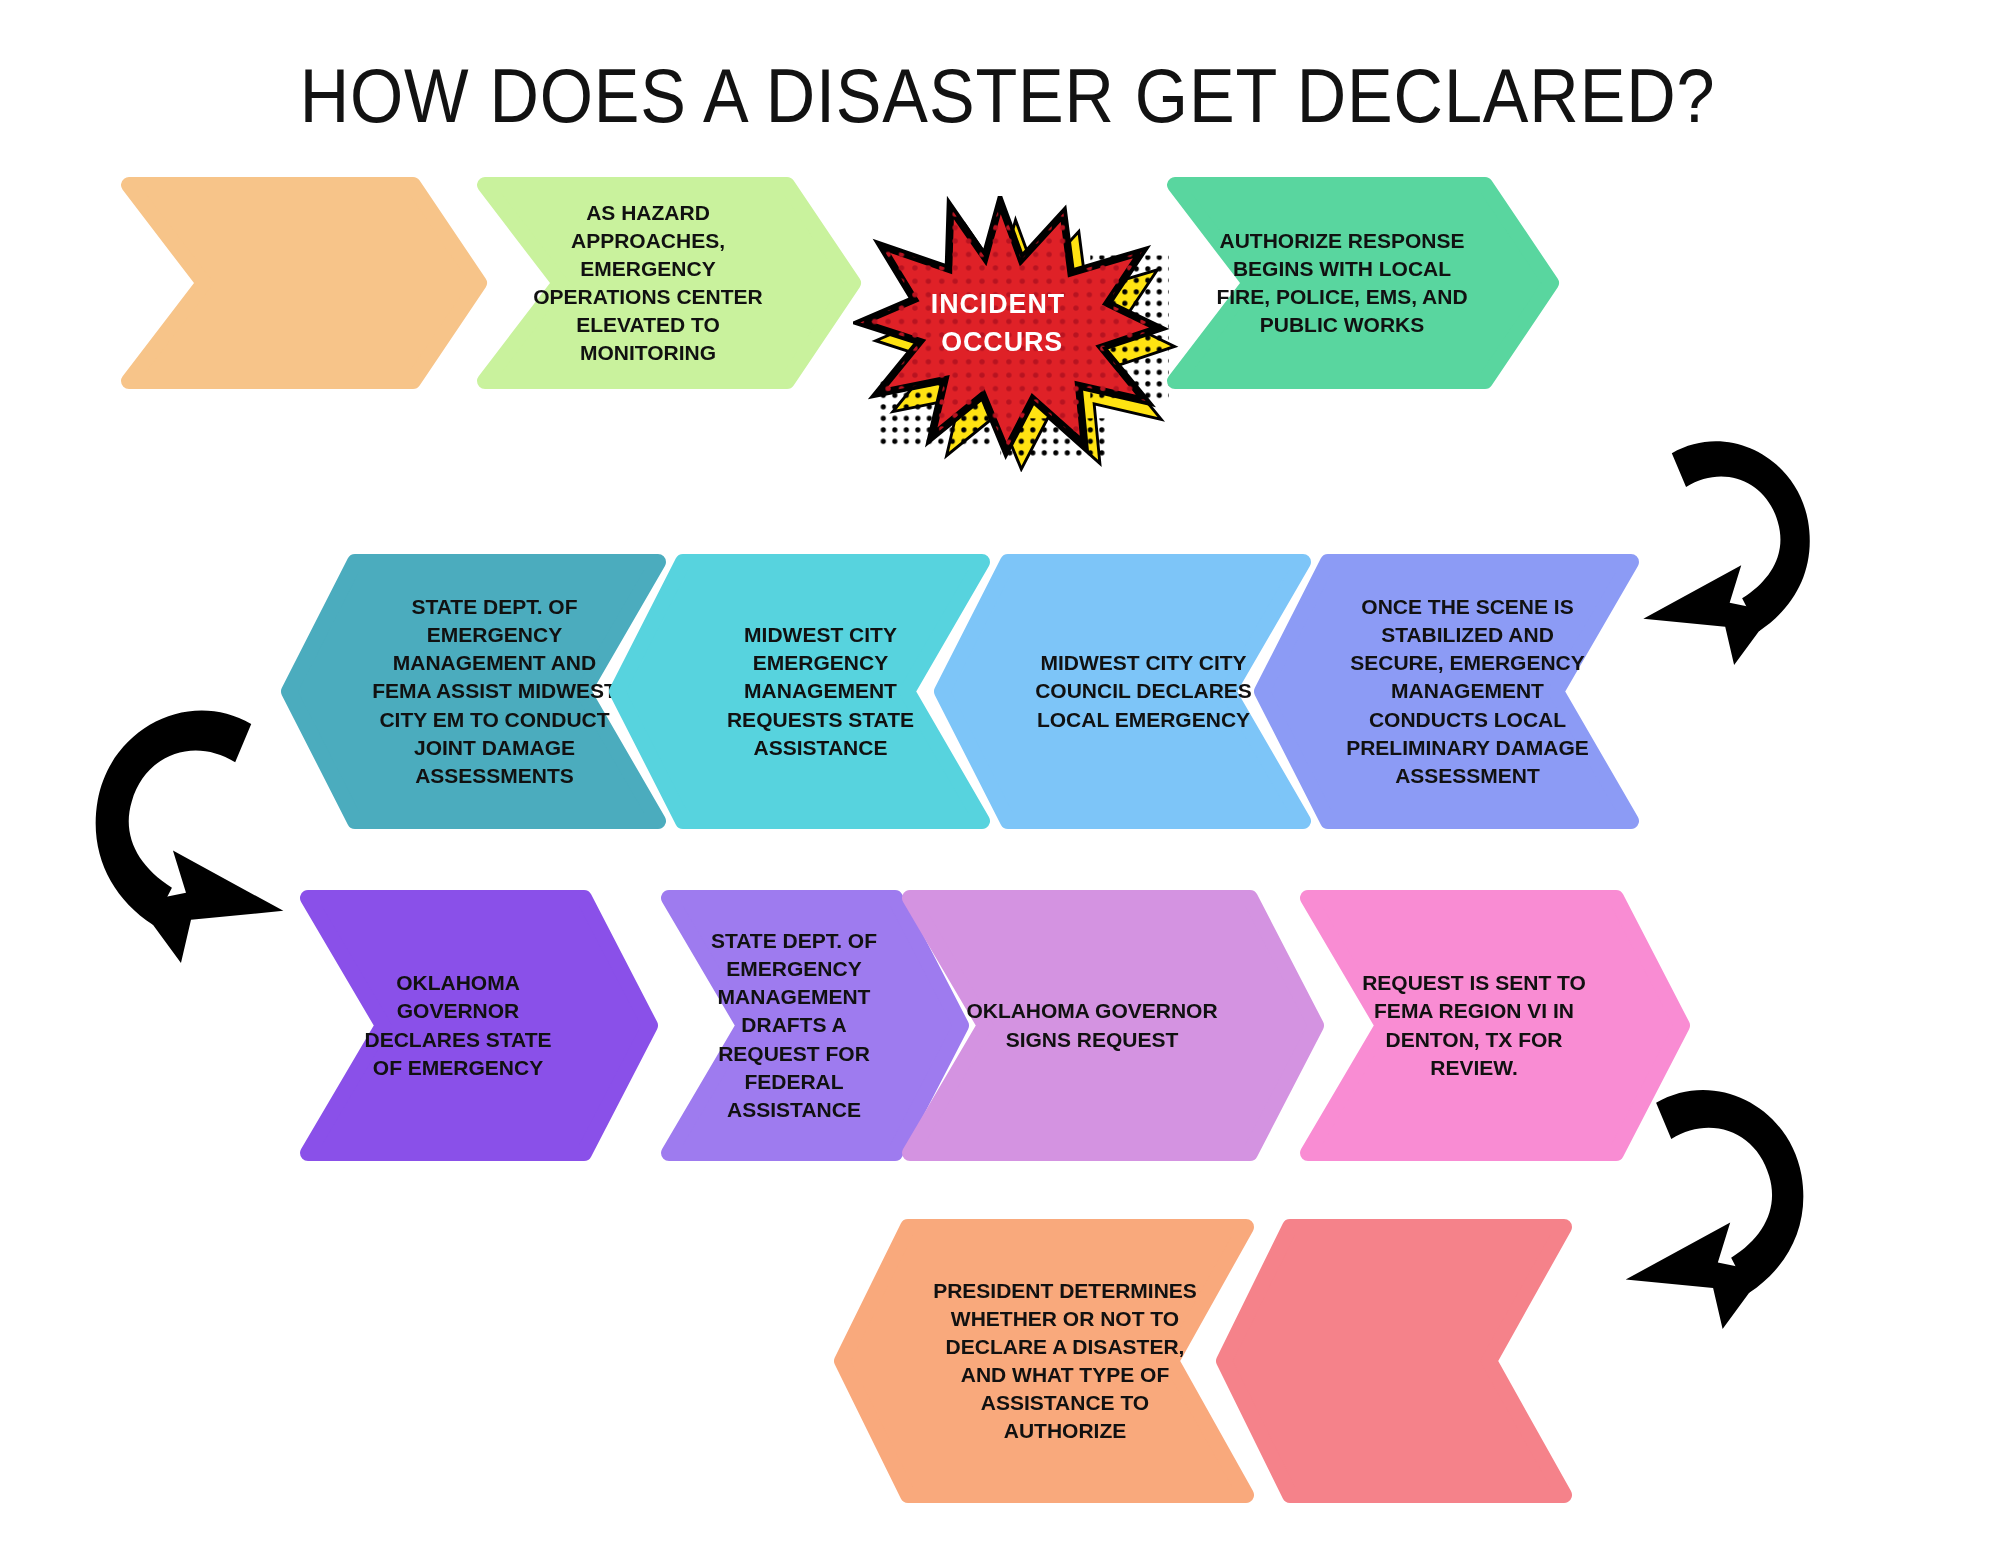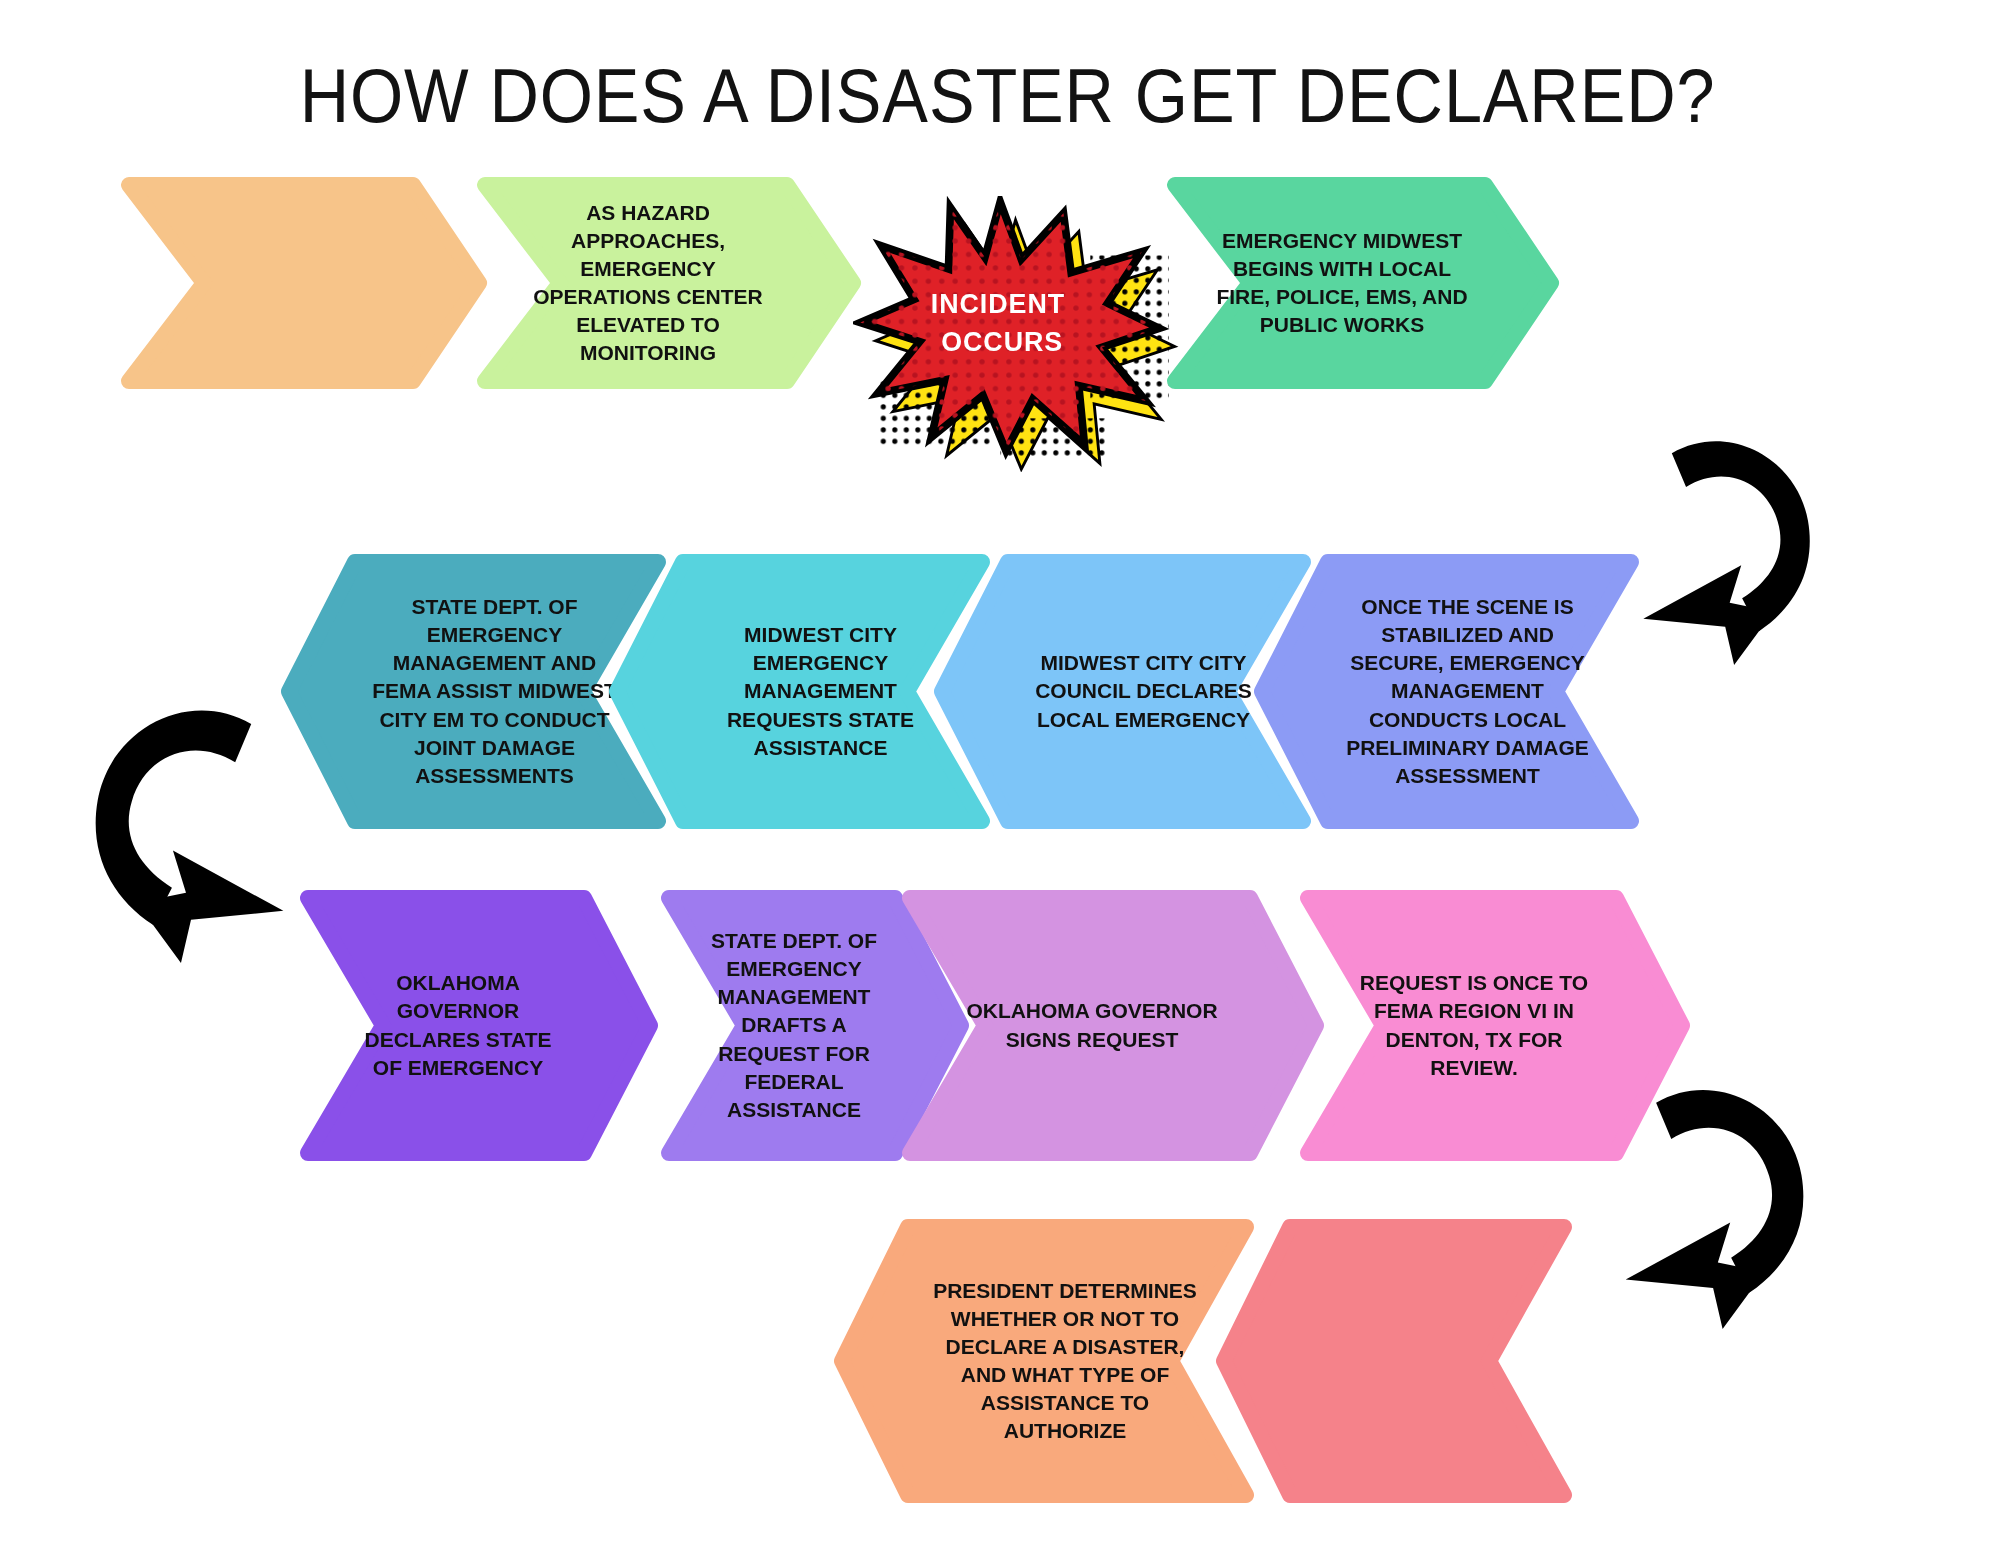--- a/index.html
+++ b/index.html
@@ -82,21 +82,21 @@
     <text x="152" y="122" text-anchor="middle">
       <tspan x="152">INCIDENT</tspan>
       <tspan x="152" dy="40">OCCURS</tspan>
     </text>
   </svg>
 
   <div class="chev" data-dir="right" style="left:1166px;top:176px;width:394px;height:214px">
       <svg viewBox="0 0 394 214" width="394" height="214" class="chev-svg">
         <polygon points="9,9 319,9 385,107 319,205 9,205 84,107" fill="#59d69f" stroke="#59d69f" stroke-width="16" stroke-linejoin="round"></polygon>
       </svg>
-    <div class="chev-text">EMERGENCY MIDWEST BEGINS WITH LOCAL FIRE, POLICE, EMS, AND PUBLIC WORKS</div>
+    <div class="chev-text">AUTHORIZE RESPONSE BEGINS WITH LOCAL FIRE, POLICE, EMS, AND PUBLIC WORKS</div>
   </div>
 
   <svg class="arrow" style="left:1638px;top:430px" width="178" height="236" viewBox="0 0 200 265">
     <use href="#curved-arrow"></use>
   </svg>
 
   <div class="chev" data-dir="left" style="left:280px;top:553px;width:387px;height:277px">
       <svg viewBox="0 0 387 277" width="387" height="277" class="chev-svg">
         <polygon points="75,9 378,9 303,138.5 378,268 75,268 9,138.5" fill="#4bacbe" stroke="#4bacbe" stroke-width="16" stroke-linejoin="round"></polygon>
       </svg>
@@ -140,21 +140,21 @@
   <div class="chev" data-dir="right" style="left:901px;top:889px;width:424px;height:273px">
       <svg viewBox="0 0 424 273" width="424" height="273" class="chev-svg">
         <polygon points="9,9 349,9 415,136.5 349,264 9,264 84,136.5" fill="#d493e1" stroke="#d493e1" stroke-width="16" stroke-linejoin="round"></polygon>
       </svg>
     <div class="chev-text">OKLAHOMA GOVERNOR SIGNS REQUEST</div>
   </div>
   <div class="chev" data-dir="right" style="left:1299px;top:889px;width:392px;height:273px">
       <svg viewBox="0 0 392 273" width="392" height="273" class="chev-svg">
         <polygon points="9,9 317,9 383,136.5 317,264 9,264 84,136.5" fill="#f98cd3" stroke="#f98cd3" stroke-width="16" stroke-linejoin="round"></polygon>
       </svg>
-    <div class="chev-text">REQUEST IS ONCE TO FEMA REGION VI IN DENTON, TX FOR REVIEW.</div>
+    <div class="chev-text">REQUEST IS SENT TO FEMA REGION VI IN DENTON, TX FOR REVIEW.</div>
   </div>
 
   <svg class="arrow" style="left:1620px;top:1078px" width="190" height="252" viewBox="0 0 200 265">
     <use href="#curved-arrow"></use>
   </svg>
 
   <div class="chev" data-dir="left" style="left:833px;top:1218px;width:422px;height:286px">
       <svg viewBox="0 0 422 286" width="422" height="286" class="chev-svg">
         <polygon points="75,9 413,9 338,143 413,277 75,277 9,143" fill="#f9a97c" stroke="#f9a97c" stroke-width="16" stroke-linejoin="round"></polygon>
       </svg>

